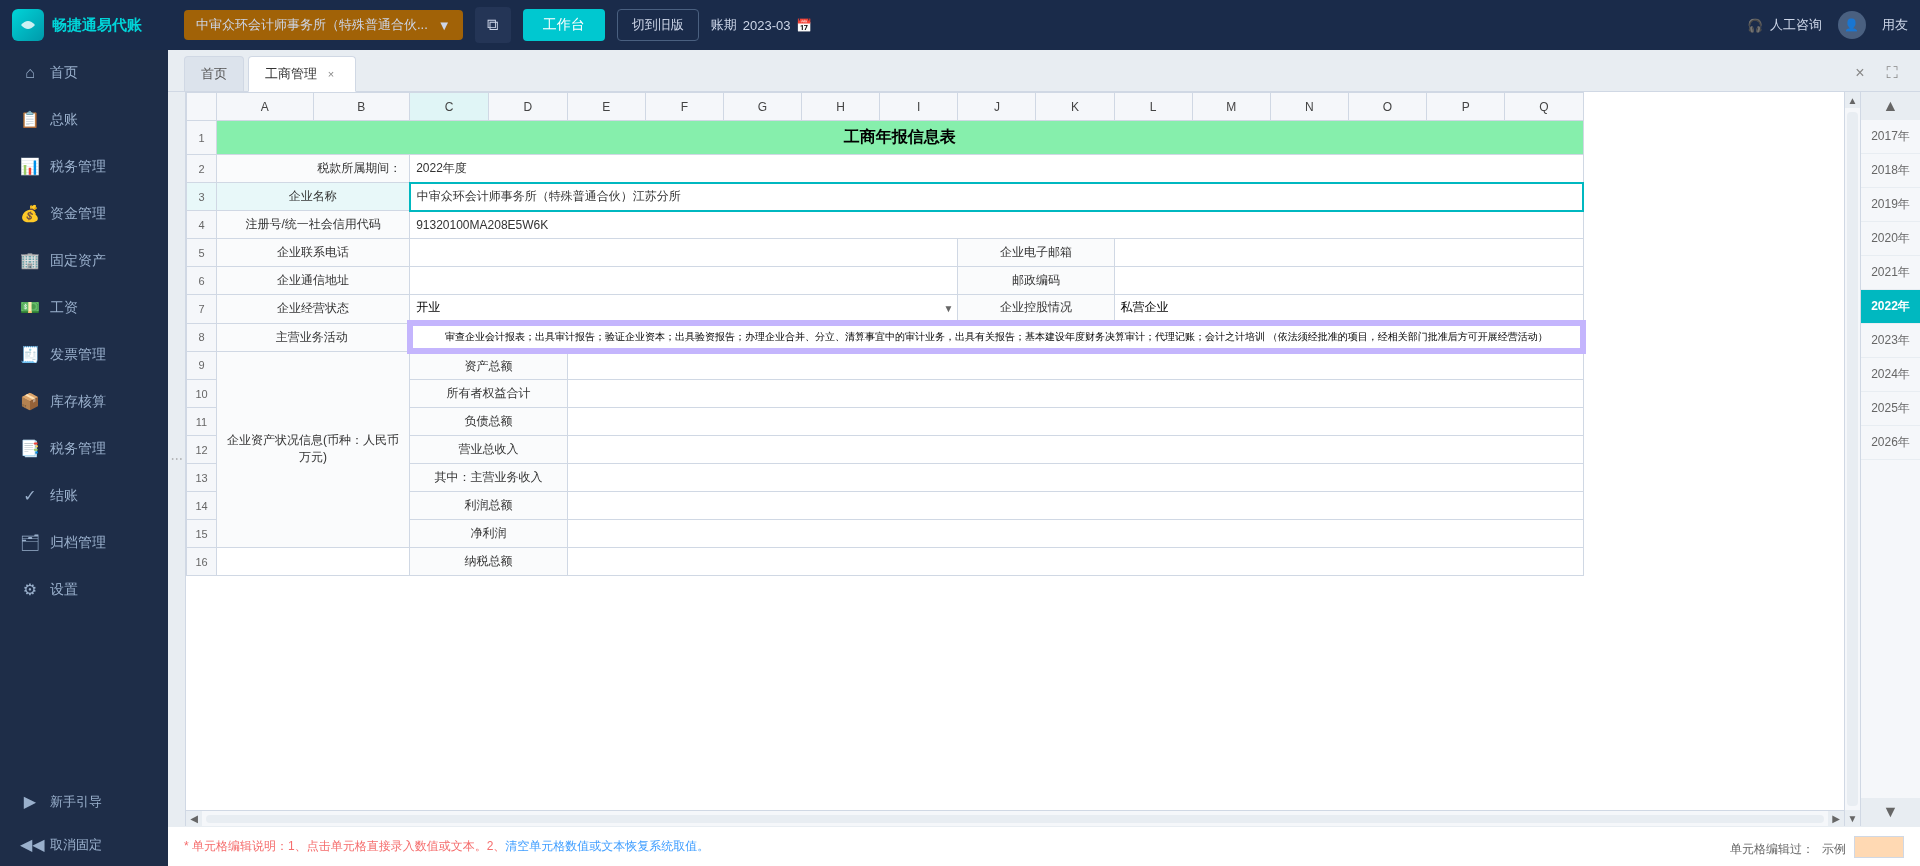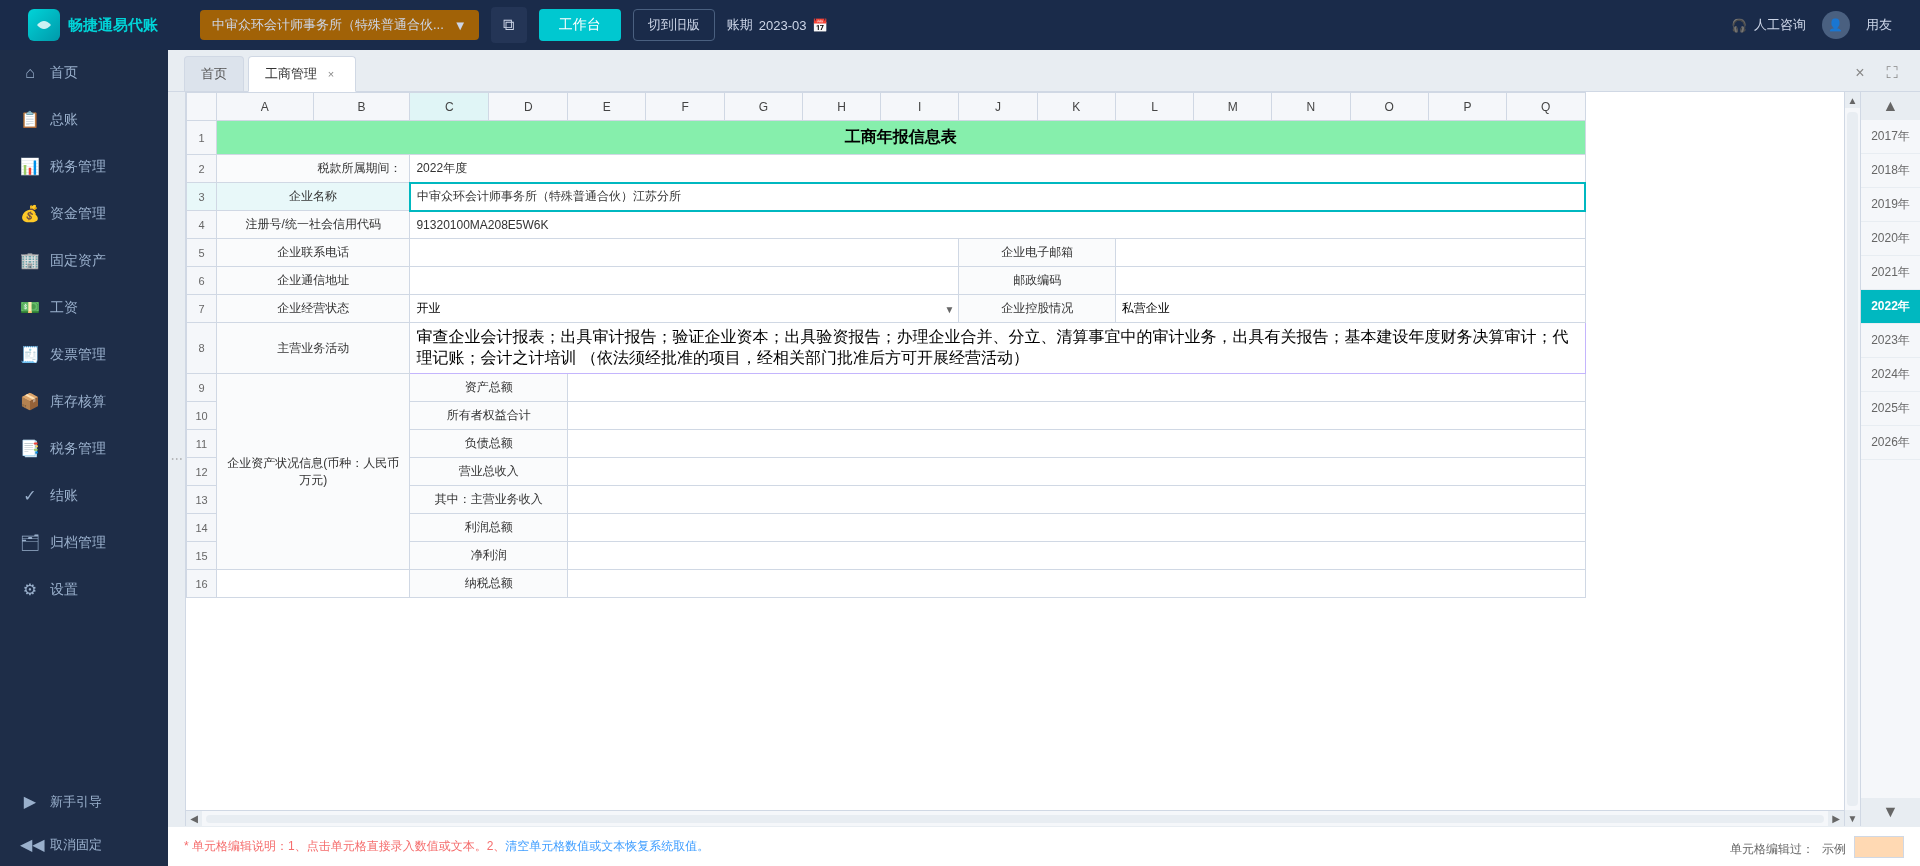--- a/index.html
+++ b/index.html
@@ -1,19 +1,19 @@
 <!DOCTYPE html>
 <html><head>
   <meta charset="utf-8">
   <style>
     * { box-sizing: border-box; margin: 0; padding: 0; }
     body { font-family: 'Microsoft YaHei', Arial, sans-serif; font-size: 13px; background: #f0f2f5; width: 1920px; height: 866px; overflow: hidden; display: flex; flex-direction: column; }
 
     
-    .topbar { height: 50px; background: #1a2b4a; display: flex; align-items: center; padding: 0 28px; gap: 12px; flex-shrink: 0; }
+    .topbar { height: 50px; background: #1a2b4a; display: flex; align-items: center; padding: 0 12px; gap: 12px; flex-shrink: 0; }
     .topbar-logo { display: flex; align-items: center; gap: 8px; color: #00d4d8; font-size: 15px; font-weight: bold; min-width: 160px; }
     .topbar-logo .logo-icon { width: 32px; height: 32px; background: linear-gradient(135deg, #00d4d8, #0099aa); border-radius: 6px; display: flex; align-items: center; justify-content: center; color: white; font-size: 14px; }
     .company-selector { display: flex; align-items: center; gap: 6px; background: #a16207; border-radius: 4px; padding: 6px 12px; color: #cdd6e8; font-size: 13px; cursor: pointer; min-width: 260px; }
     .company-selector .chevron { color: #cdd6e8; margin-left: 4px; }
     .topbar-icons { display: flex; gap: 8px; }
     .topbar-icon-btn { width: 36px; height: 36px; background: #243556; border-radius: 4px; display: flex; align-items: center; justify-content: center; color: #cdd6e8; cursor: pointer; border: none; font-size: 16px; }
     .workbench-btn { background: #00c8d0; color: white; border: none; border-radius: 4px; padding: 7px 20px; font-size: 14px; cursor: pointer; font-family: inherit; }
     .old-version-btn { background: transparent; color: #cdd6e8; border: 1px solid #4a6080; border-radius: 4px; padding: 6px 14px; font-size: 13px; cursor: pointer; font-family: inherit; }
     .period-area { display: flex; align-items: center; gap: 6px; color: #cdd6e8; font-size: 13px; }
     .period-area .cal-icon { color: #00c8d0; cursor: pointer; }
@@ -302,21 +302,21 @@
                       开业
                       <span class="dropdown-arrow">▼</span>
                     </td>
                     <td colspan="2" class="label">企业控股情况</td>
                     <td colspan="6" style="border:1px solid #d0d8e4;">私营企业</td>
                   </tr>
 
                   <tr>
                     <td class="row-num">8</td>
                     <td colspan="2" class="label">主营业务活动</td>
-                    <td colspan="15" style="border:1px solid #c4b5fd; white-space:normal; font-size:16px; max-width:900px; overflow:hidden; text-overflow:ellipsis;">审查企业会计报表；出具审计报告；验证企业资本；出具验资报告；办理企业合并、分立、清算事宜中的审计业务，出具有关报告；基本建设年度财务决算审计；代理记账；会计之计培训 （依法须经批准的项目，经相关部门批准后方可开展经营活动）</td>
+                    <td colspan="15" style="border:6px solid #c4b5fd; white-space:normal; font-size:10px; max-width:900px; overflow:hidden; text-overflow:ellipsis;text-align:center;">审查企业会计报表；出具审计报告；验证企业资本；出具验资报告；办理企业合并、分立、清算事宜中的审计业务，出具有关报告；基本建设年度财务决算审计；代理记账；会计之计培训 （依法须经批准的项目，经相关部门批准后方可开展经营活动）</td>
                   </tr>
 
                   <tr>
                     <td class="row-num">9</td>
                     <td colspan="2" class="label" rowspan="7" style="vertical-align:middle; text-align:center; white-space:normal; width:80px;">企业资产状况信息(币种：人民币万元)</td>
                     <td colspan="2" class="label">资产总额</td>
                     <td colspan="13" style="border:1px solid #d0d8e4;"></td>
                   </tr>
 
                   <tr>

